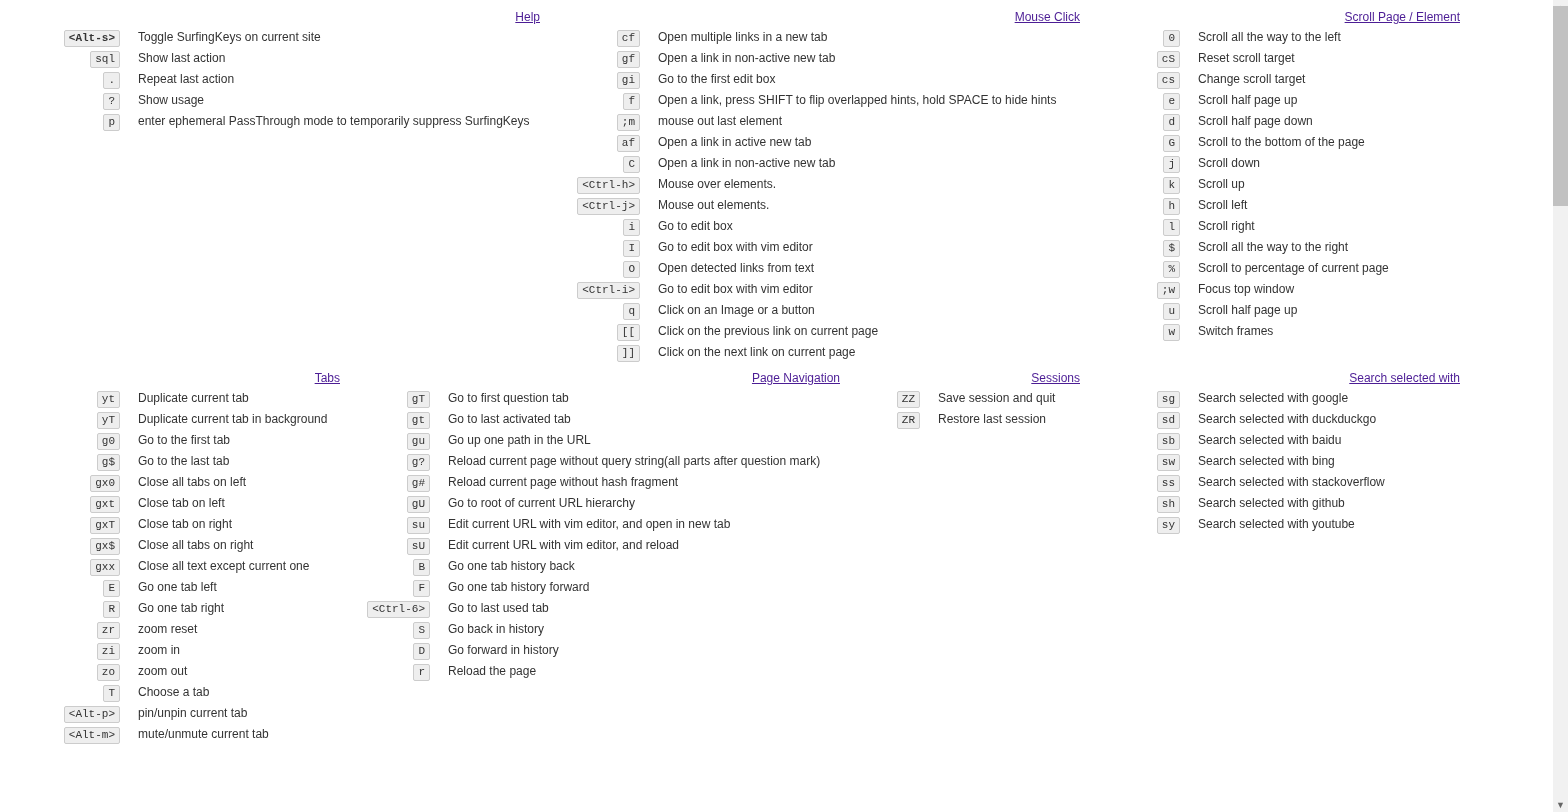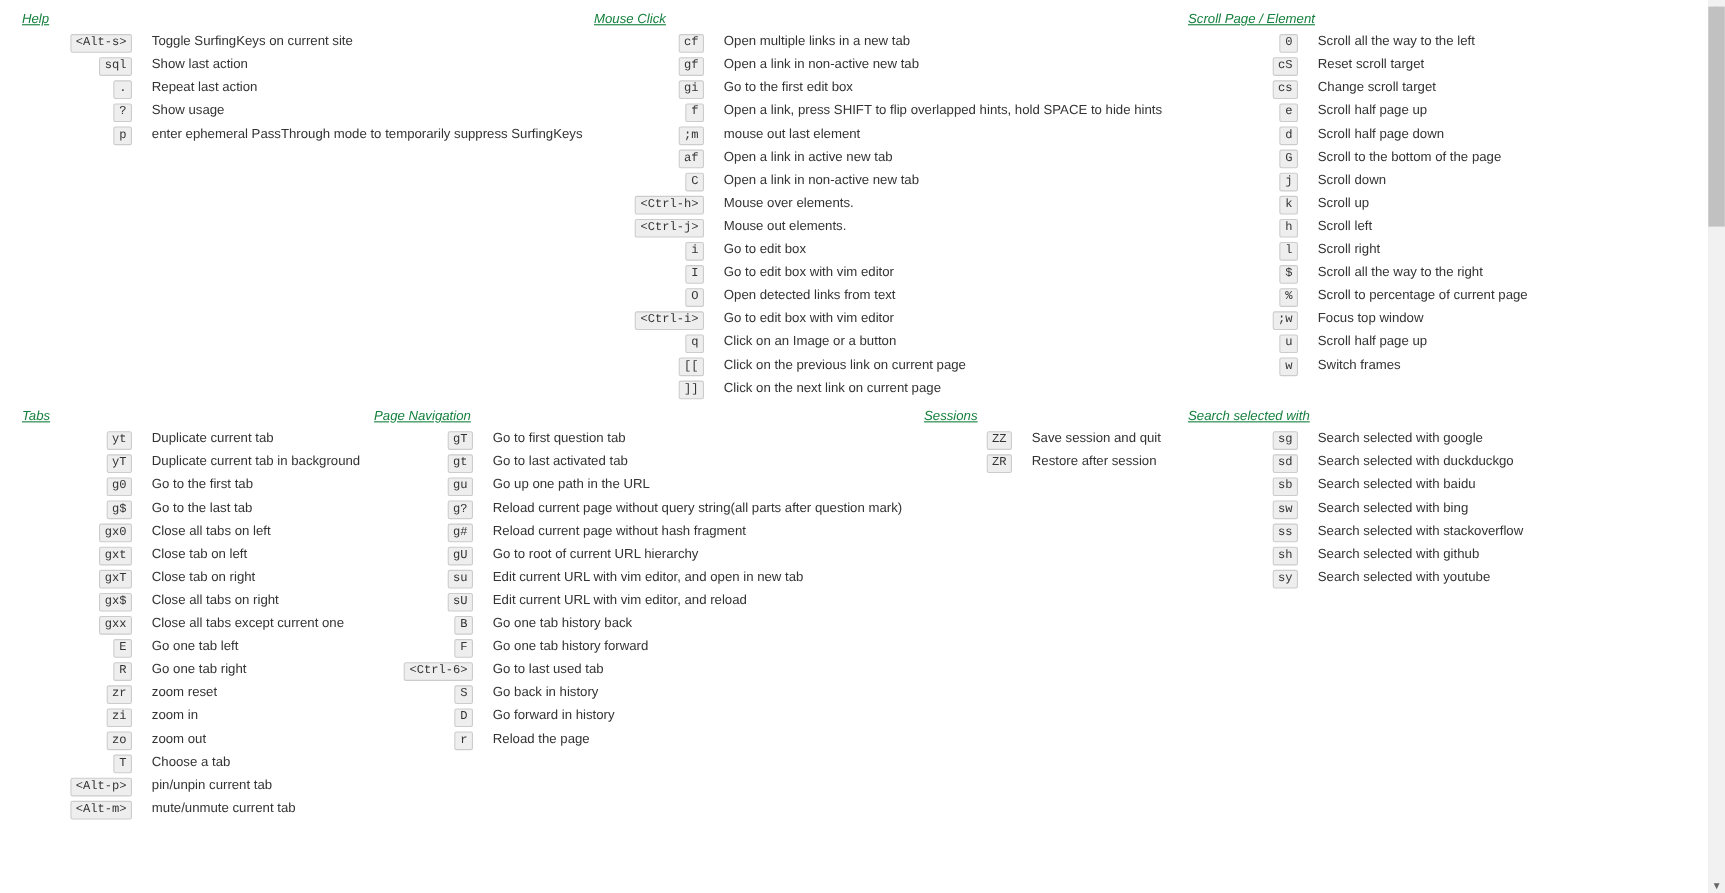--- a/index.html
+++ b/index.html
@@ -2,35 +2,35 @@
 <html><head>
 <meta charset="utf-8">
 <style>
   html,body{margin:0;padding:0;background:#fff;font-family:Arial,Helvetica,sans-serif;font-size:12px;color:#333;}
   .page{width:1500px;padding:10px 20px 20px 20px;position:relative;}
   .scrollbar{position:fixed;right:0;top:0;width:15px;height:100%;background:#f1f1f1;}
   .scroll-thumb{position:absolute;right:0;top:6px;width:15px;height:200px;background:#c1c1c1;}
   .scroll-arrow{position:absolute;right:0;width:15px;height:15px;display:flex;align-items:center;justify-content:center;font-size:9px;color:#666;}
   .sections{display:flex;flex-wrap:wrap;}
   .section{display:flex;flex-direction:column;margin-bottom:8px;}
-  .section-title{text-align:left;color:#15803d;text-decoration:underline;margin-bottom:3px;font-size:12px;font-style:italic;}
+  .section-title{text-align:right;color:#4c1d95;text-decoration:underline;margin-bottom:3px;font-size:12px;}
   .row{display:flex;align-items:center;height:21px;line-height:21px;}
   .key-col{width:100px;text-align:right;padding-right:18px;flex-shrink:0;}
   .key{display:inline-block;background:#eeeeee;border:1px solid #ccc;border-radius:2px;padding:0 4px;font-family:"Courier New",monospace;font-size:11px;line-height:15px;color:#333;}
   .desc{font-size:12px;color:#333;white-space:nowrap;}
 </style>
 </head>
 <body>
 
 <div class="page">
   <div class="sections" id="sections">
       <div class="section" style="width: 520px;">
         <div class="section-title">Help</div>
         <div class="row">
-          <div class="key-col" style="width: 100px;"><span class="key">&lt;Alt-s&gt;</span></div>
+          <div class="key-col" style="width: 100px; font-weight: bold;"><span class="key">&lt;Alt-s&gt;</span></div>
           <div class="desc">Toggle SurfingKeys on current site</div>
         </div>
         <div class="row">
           <div class="key-col" style="width: 100px;"><span class="key">sql</span></div>
           <div class="desc">Show last action</div>
         </div>
         <div class="row">
           <div class="key-col" style="width: 100px;"><span class="key">.</span></div>
           <div class="desc">Repeat last action</div>
         </div>
@@ -202,21 +202,21 @@
         <div class="row">
           <div class="key-col" style="width: 100px;"><span class="key">gxT</span></div>
           <div class="desc">Close tab on right</div>
         </div>
         <div class="row">
           <div class="key-col" style="width: 100px;"><span class="key">gx$</span></div>
           <div class="desc">Close all tabs on right</div>
         </div>
         <div class="row">
           <div class="key-col" style="width: 100px;"><span class="key">gxx</span></div>
-          <div class="desc">Close all tabs except current one</div>
+          <div class="desc">Close all text except current one</div>
         </div>
         <div class="row">
           <div class="key-col" style="width: 100px;"><span class="key">E</span></div>
           <div class="desc">Go one tab left</div>
         </div>
         <div class="row">
           <div class="key-col" style="width: 100px;"><span class="key">R</span></div>
           <div class="desc">Go one tab right</div>
         </div>
         <div class="row">
@@ -304,21 +304,21 @@
         </div>
       </div>
       <div class="section" style="width: 240px;">
         <div class="section-title">Sessions</div>
         <div class="row">
           <div class="key-col" style="width: 80px;"><span class="key">ZZ</span></div>
           <div class="desc">Save session and quit</div>
         </div>
         <div class="row">
           <div class="key-col" style="width: 80px;"><span class="key">ZR</span></div>
-          <div class="desc">Restore after session</div>
+          <div class="desc">Restore last session</div>
         </div>
       </div>
       <div class="section" style="width: 380px;">
         <div class="section-title">Search selected with</div>
         <div class="row">
           <div class="key-col" style="width: 100px;"><span class="key">sg</span></div>
           <div class="desc">Search selected with google</div>
         </div>
         <div class="row">
           <div class="key-col" style="width: 100px;"><span class="key">sd</span></div>

